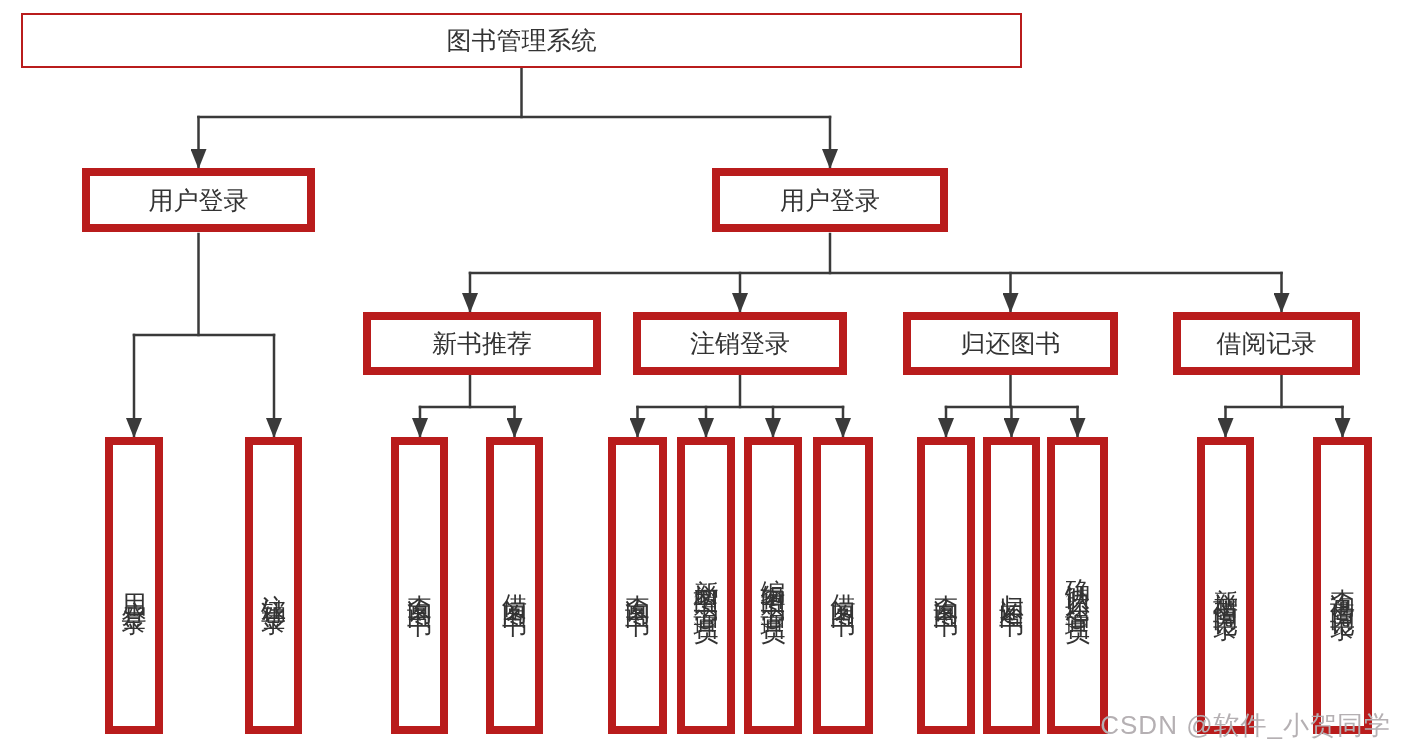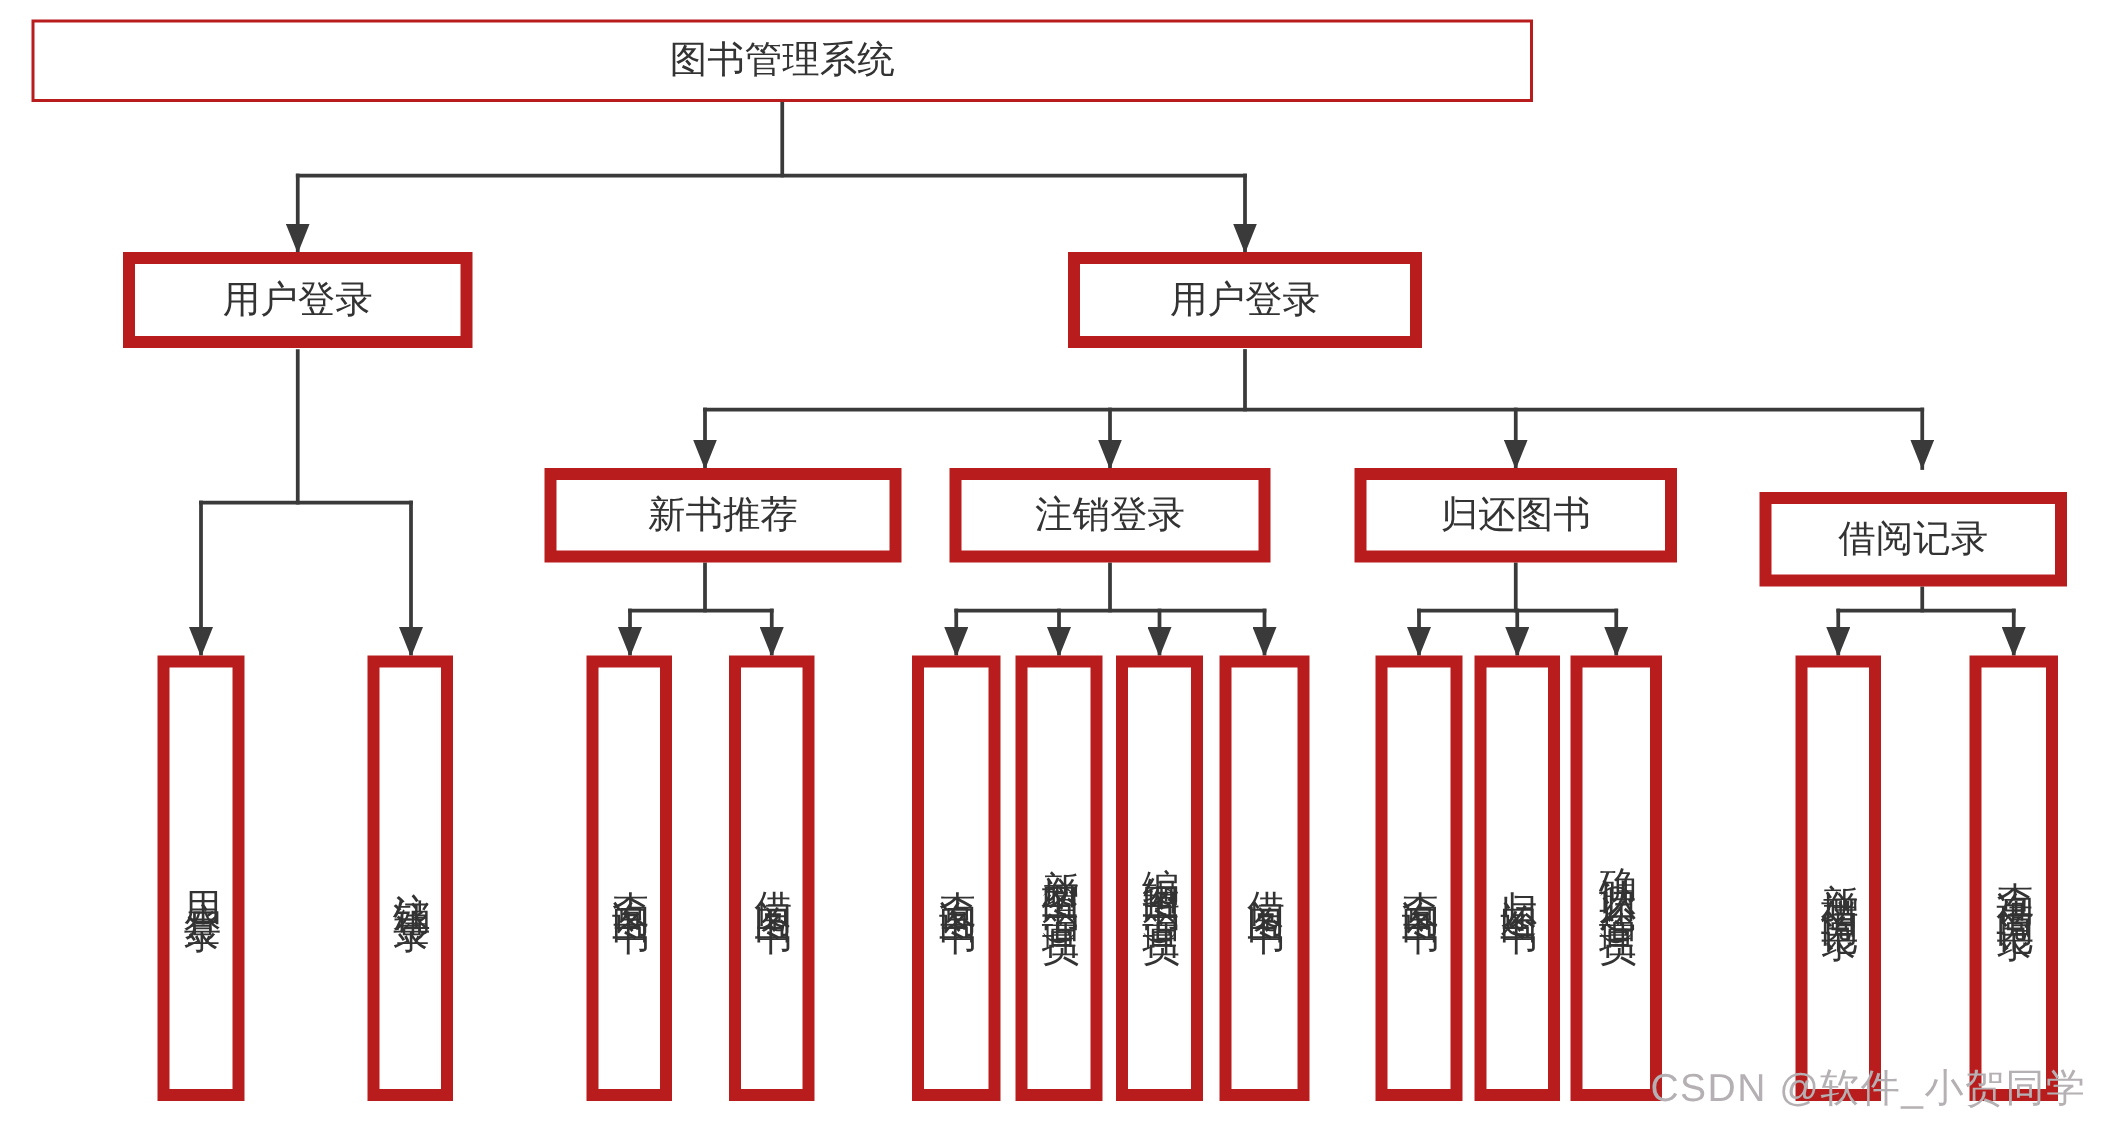--- a/index.html
+++ b/index.html
@@ -116,21 +116,21 @@
   </svg>
 
   <div class="node root" style="left:21px;top:13px;width:1001px;height:55px">图书管理系统</div>
 
   <div class="node" style="left:82px;top:168px;width:233px;height:64px">用户登录</div>
   <div class="node" style="left:712px;top:168px;width:236px;height:64px">用户登录</div>
 
   <div class="node" style="left:363px;top:312px;width:238px;height:63px">新书推荐</div>
   <div class="node" style="left:633px;top:312px;width:214px;height:63px">注销登录</div>
   <div class="node" style="left:903px;top:312px;width:215px;height:63px">归还图书</div>
-  <div class="node" style="left:1173px;top:328px;width:205px;height:63px">借阅记录</div>
+  <div class="node" style="left:1173px;top:312px;width:187px;height:63px">借阅记录</div>
 
   <div class="node leaf" style="left:105px;top:437px;width:58px;height:297px">用户登录</div>
   <div class="node leaf" style="left:245px;top:437px;width:57px;height:297px">注销登录</div>
 
   <div class="node leaf" style="left:391px;top:437px;width:57px;height:297px">查询图书</div>
   <div class="node leaf" style="left:486px;top:437px;width:57px;height:297px">借阅图书</div>
 
   <div class="node leaf" style="left:608px;top:437px;width:59px;height:297px">查询图书</div>
   <div class="node leaf" style="left:677px;top:437px;width:58px;height:297px">新增图书（管理员）</div>
   <div class="node leaf" style="left:744px;top:437px;width:58px;height:297px">编辑图书（管理员）</div>

